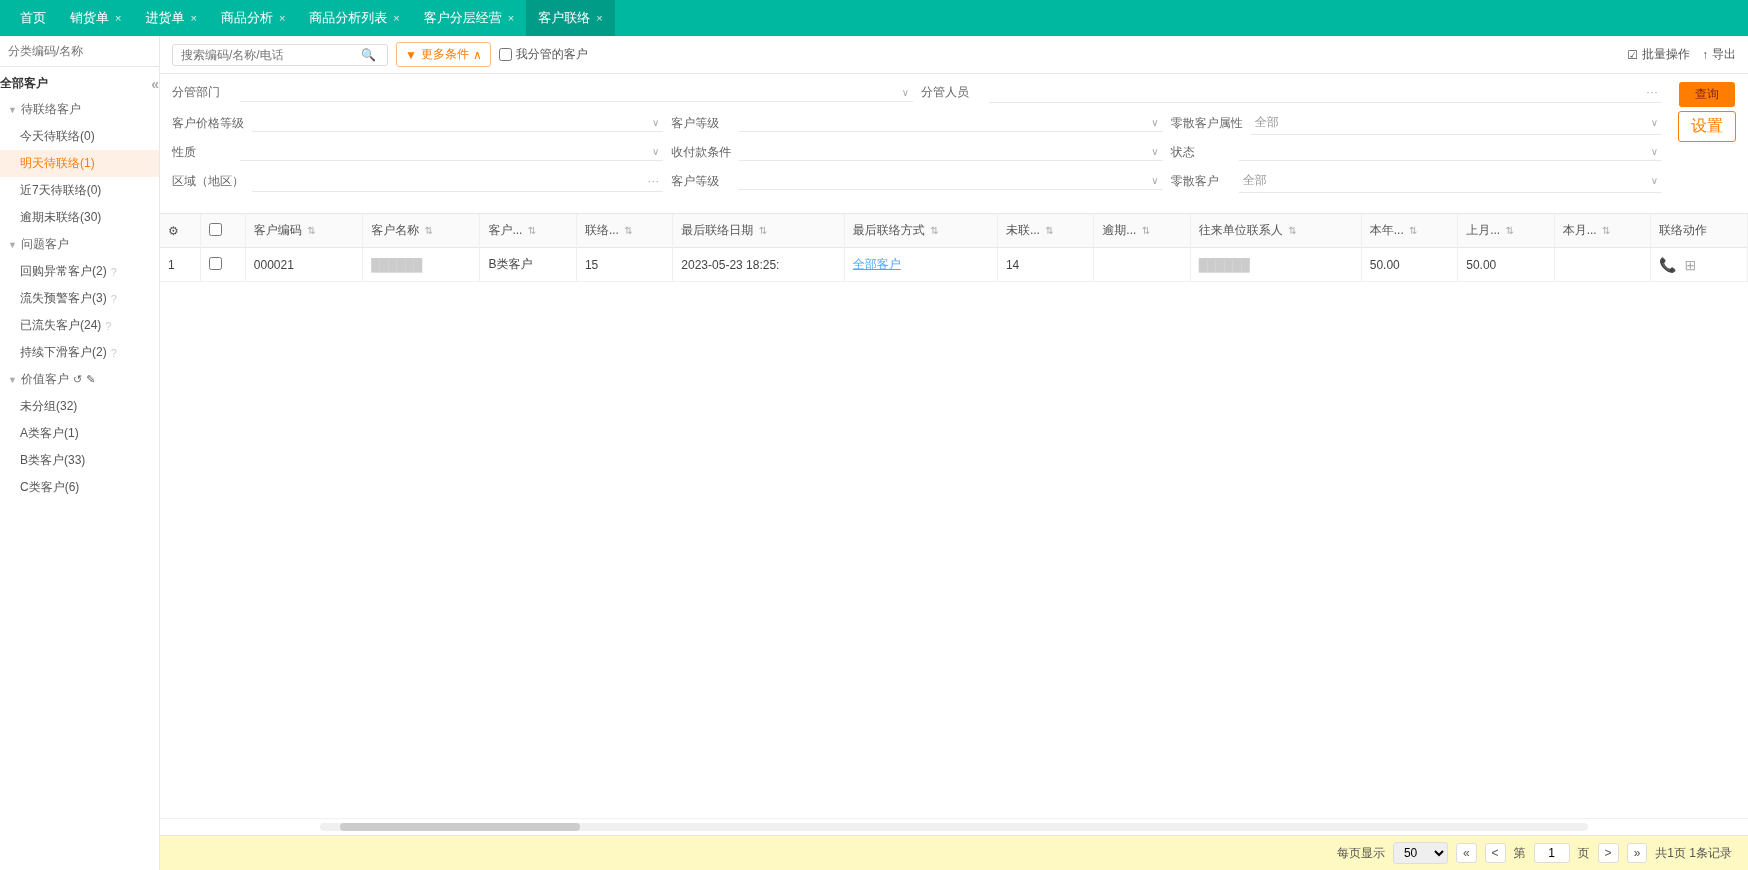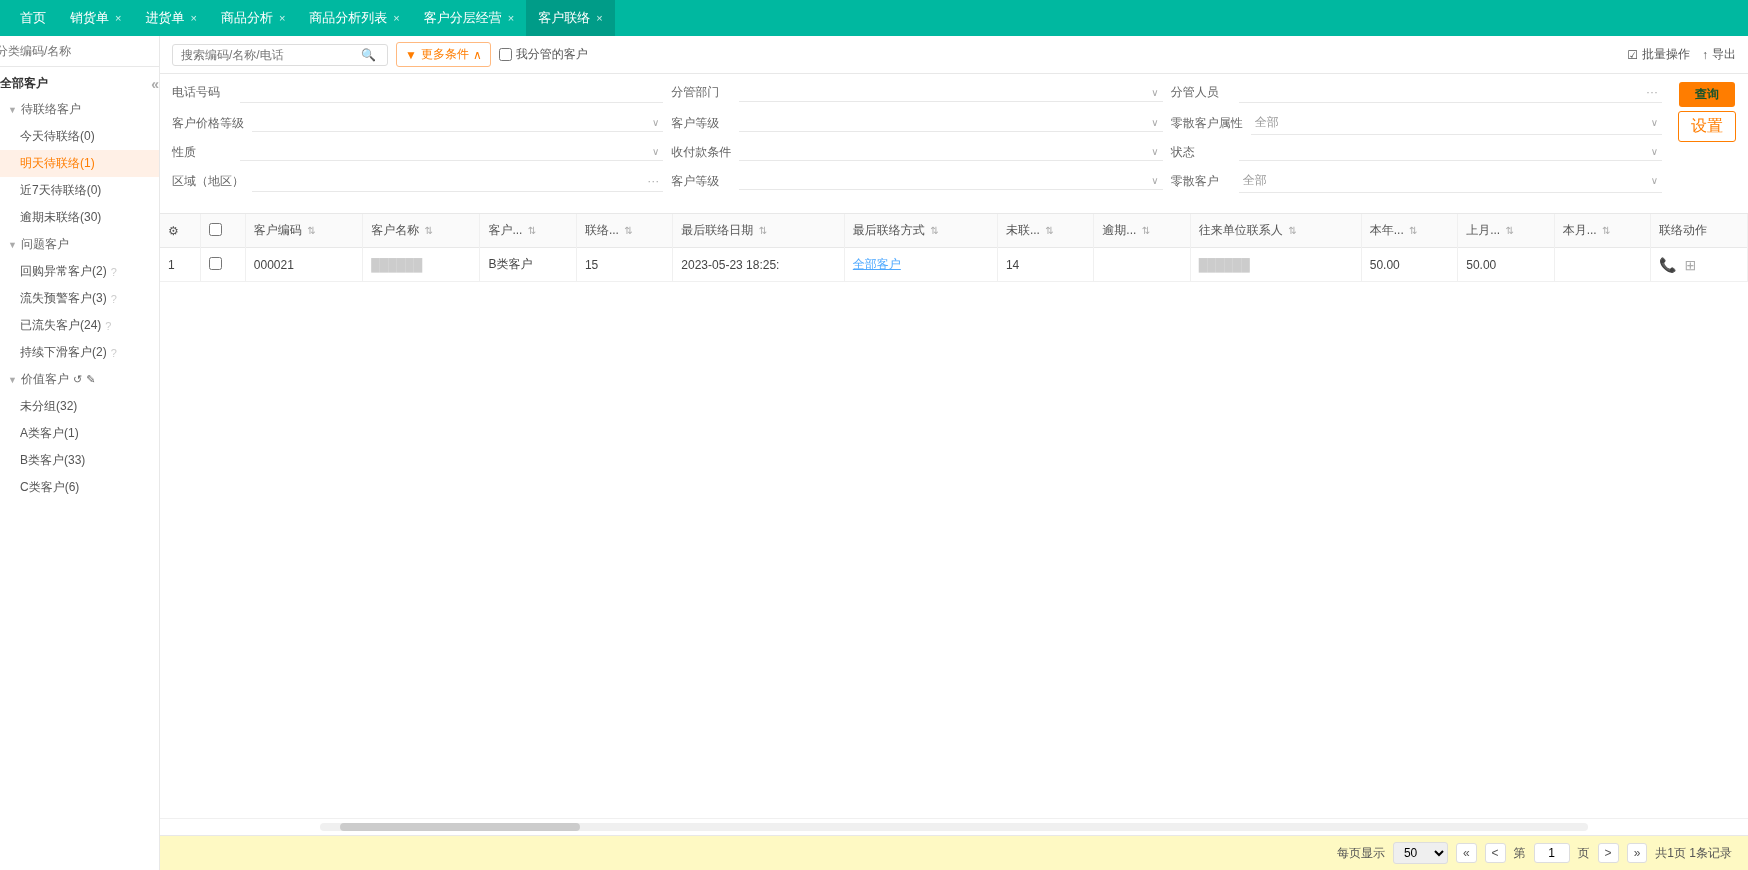--- a/index.html
+++ b/index.html
@@ -39,21 +39,20 @@
       background: #fff;
       border-right: 1px solid #e8e8e8;
       overflow-y: auto;
       flex-shrink: 0;
     }
     .sidebar-search {
       display: flex;
       align-items: center;
       padding: 8px 8px;
       border-bottom: 1px solid #e8e8e8;
-      justify-content: flex-end;
     }
     .sidebar-search input {
       flex: 1;
       border: none;
       outline: none;
       font-size: 12px;
       color: #999;
     }
     .sidebar-section-header {
       display: flex;
@@ -202,27 +201,26 @@
     .filter-select-dots { color: #aaa; font-size: 12px; cursor: pointer; }
     .filter-actions {
       display: flex;
       align-items: center;
       flex-direction: column;
       gap: 4px;
       margin-left: 8px;
     }
     .btn-query {
       background: #ff7d00;
-      color: #14532d;
+      color: #7f1d1d;
       border: none;
       border-radius: 3px;
       padding: 4px 16px;
       cursor: pointer;
       font-size: 12px;
-      font-weight: bold;
     }
     .btn-setting {
       background: #fff;
       color: #ff7d00;
       border: 1px solid #ff7d00;
       border-radius: 3px;
       padding: 4px 12px;
       cursor: pointer;
       font-size: 16px;
     }
@@ -394,24 +392,20 @@
           <span>导出</span>
         </div>
       </div>
     </div>
 
     <div class="filter-panel">
       <div style="display:flex;gap:8px;">
         <div style="flex:1;">
 
           <div class="filter-row">
-            <div class="filter-item">
-              <span class="filter-label">电话号码</span>
-              <input class="filter-input" type="text" style="">
-            </div>
             <div class="filter-item">
               <span class="filter-label">分管部门</span>
               <div class="filter-select">
                 <span class="filter-select-text"></span>
                 <span class="filter-select-arrow">∨</span>
               </div>
             </div>
             <div class="filter-item">
               <span class="filter-label">分管人员</span>
               <div class="filter-select">

